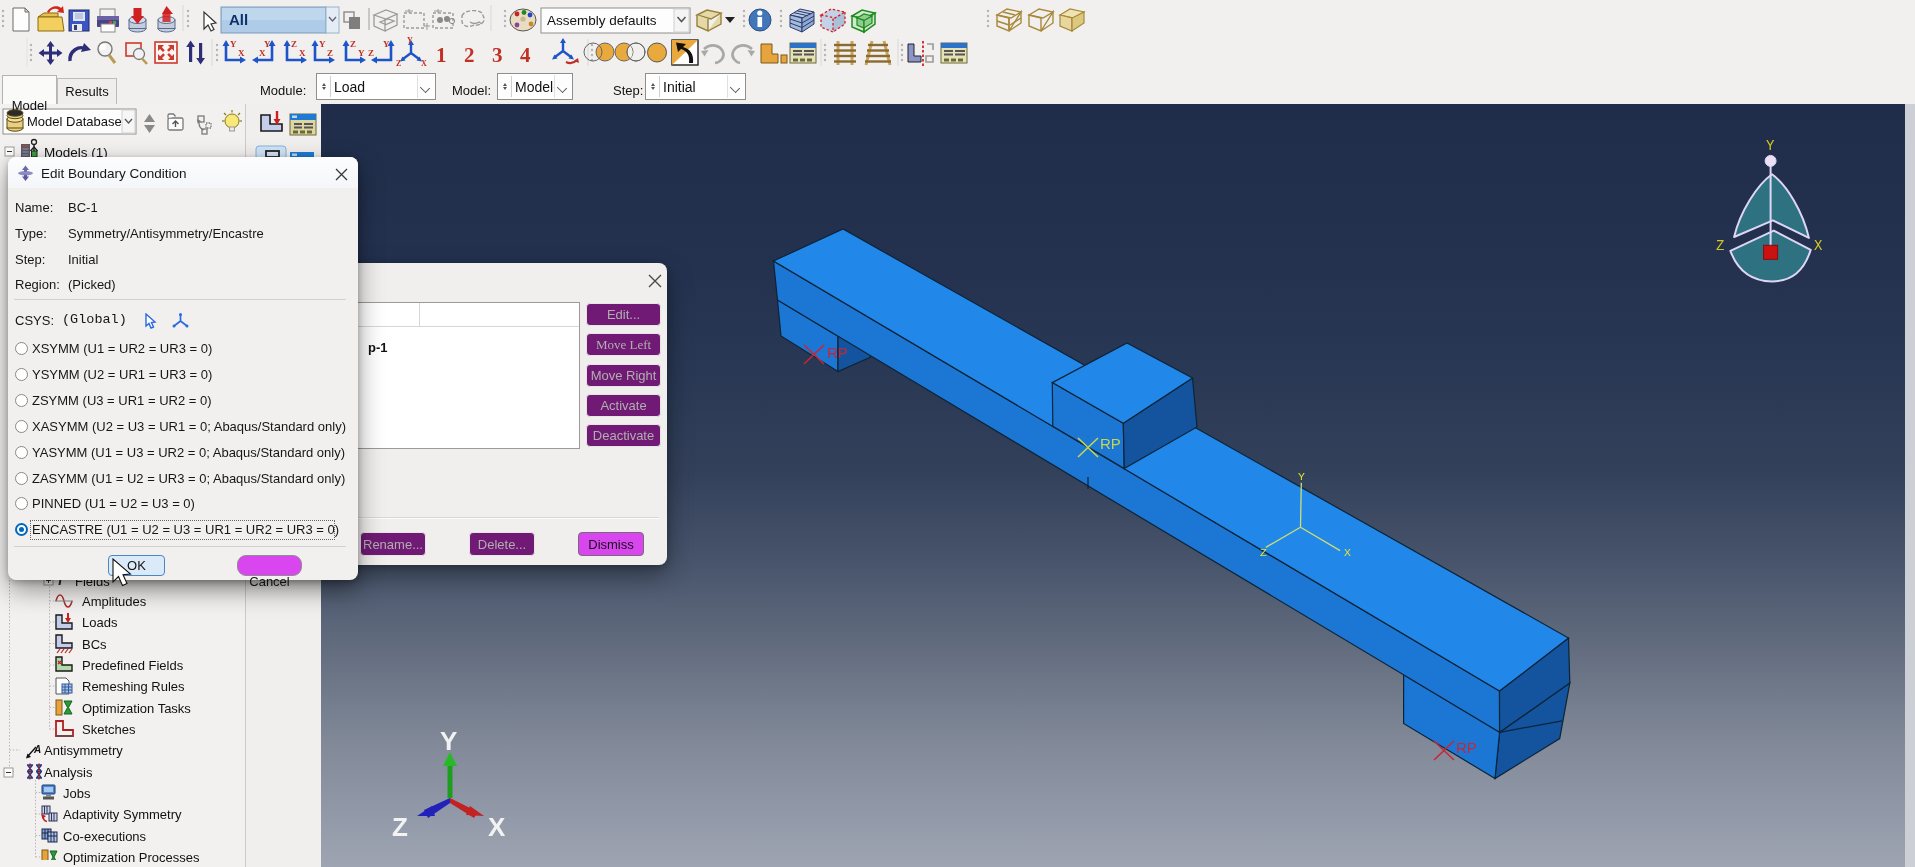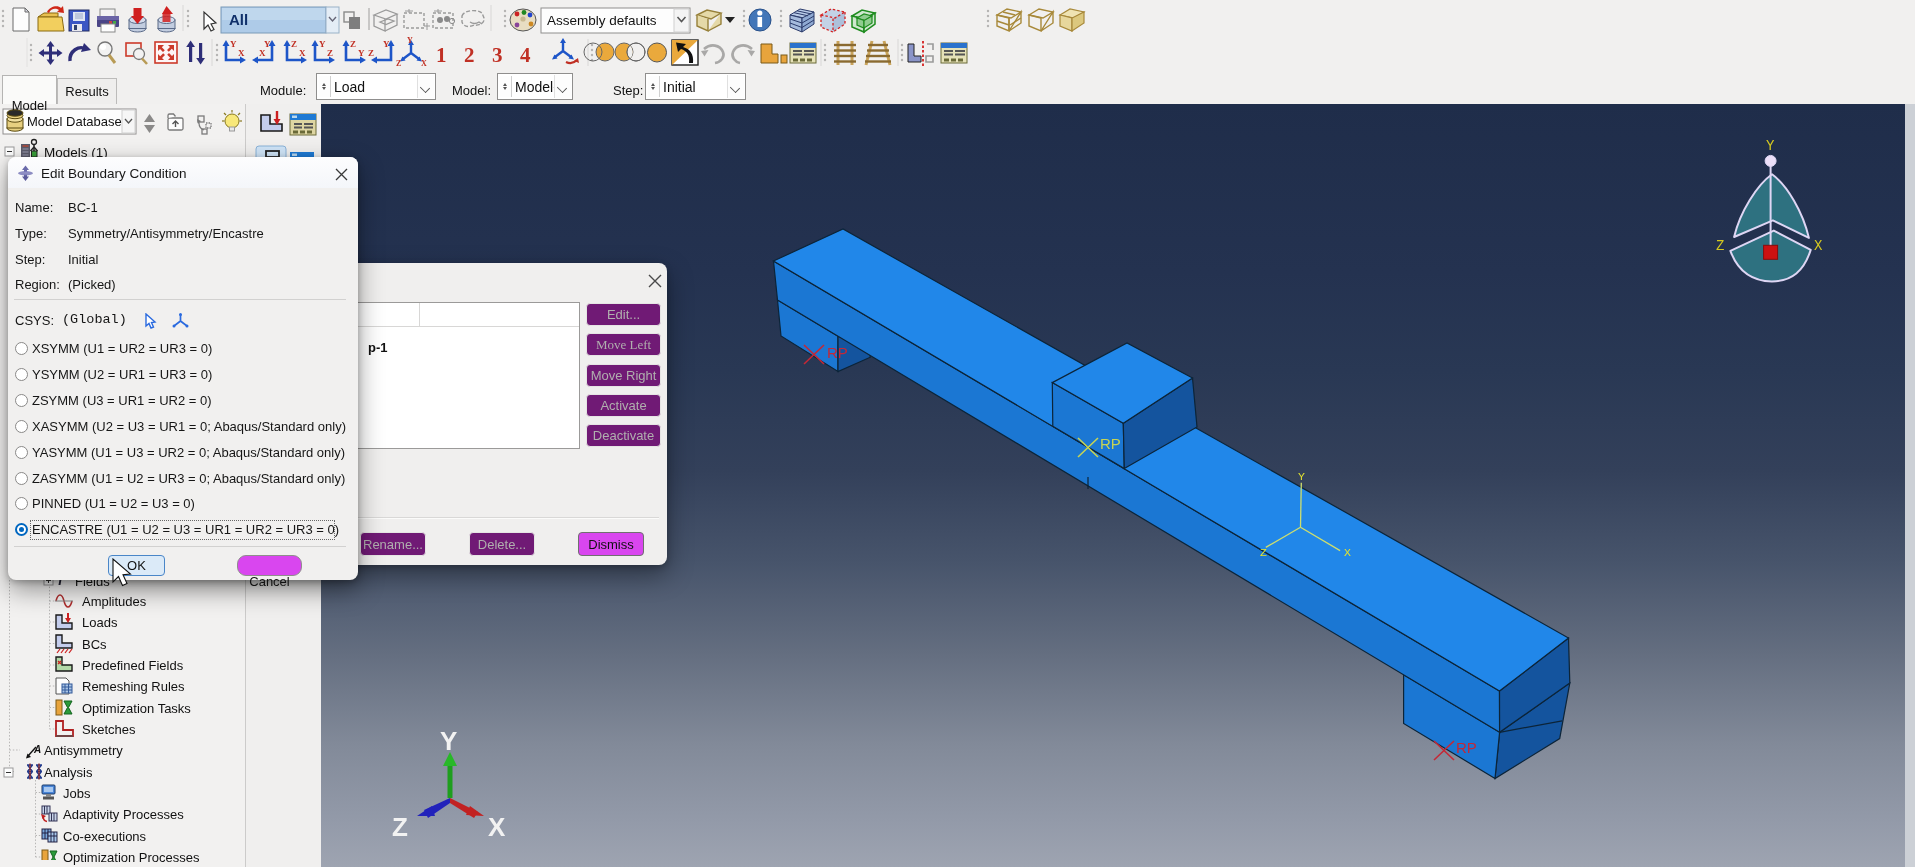--- a/index.html
+++ b/index.html
@@ -616,21 +616,21 @@
 <div class="treetxt" style="left:82px;top:490px;">Amplitudes</div>
 <div class="treetxt" style="left:82px;top:511px;">Loads</div>
 <div class="treetxt" style="left:82px;top:533px;">BCs</div>
 <div class="treetxt" style="left:82px;top:554px;">Predefined Fields</div>
 <div class="treetxt" style="left:82px;top:575px;">Remeshing Rules</div>
 <div class="treetxt" style="left:82px;top:597px;">Optimization Tasks</div>
 <div class="treetxt" style="left:82px;top:618px;">Sketches</div>
 <div class="treetxt" style="left:44px;top:639px;">Antisymmetry</div>
 <div class="treetxt" style="left:44px;top:661px;">Analysis</div>
 <div class="treetxt" style="left:63px;top:682px;">Jobs</div>
-<div class="treetxt" style="left:63px;top:703px;">Adaptivity Processes</div>
+<div class="treetxt" style="left:63px;top:703px;">Adaptivity Symmetry</div>
 <div class="treetxt" style="left:63px;top:725px;">Co-executions</div>
 <div class="treetxt" style="left:63px;top:746px;">Optimization Processes</div>
 <svg width="20" height="20" style="position:absolute;left:3px;top:663px;">
   <rect x="1" y="1" width="9" height="9" fill="#fdfdfd" stroke="#999"></rect>
       <line x1="3" y1="5.5" x2="8" y2="5.5" stroke="#333"></line>
 </svg>
 </div>
 <div class="abs" id="toolbox">
 <svg width="75" height="60" style="position:absolute;left:0;top:0">
 

